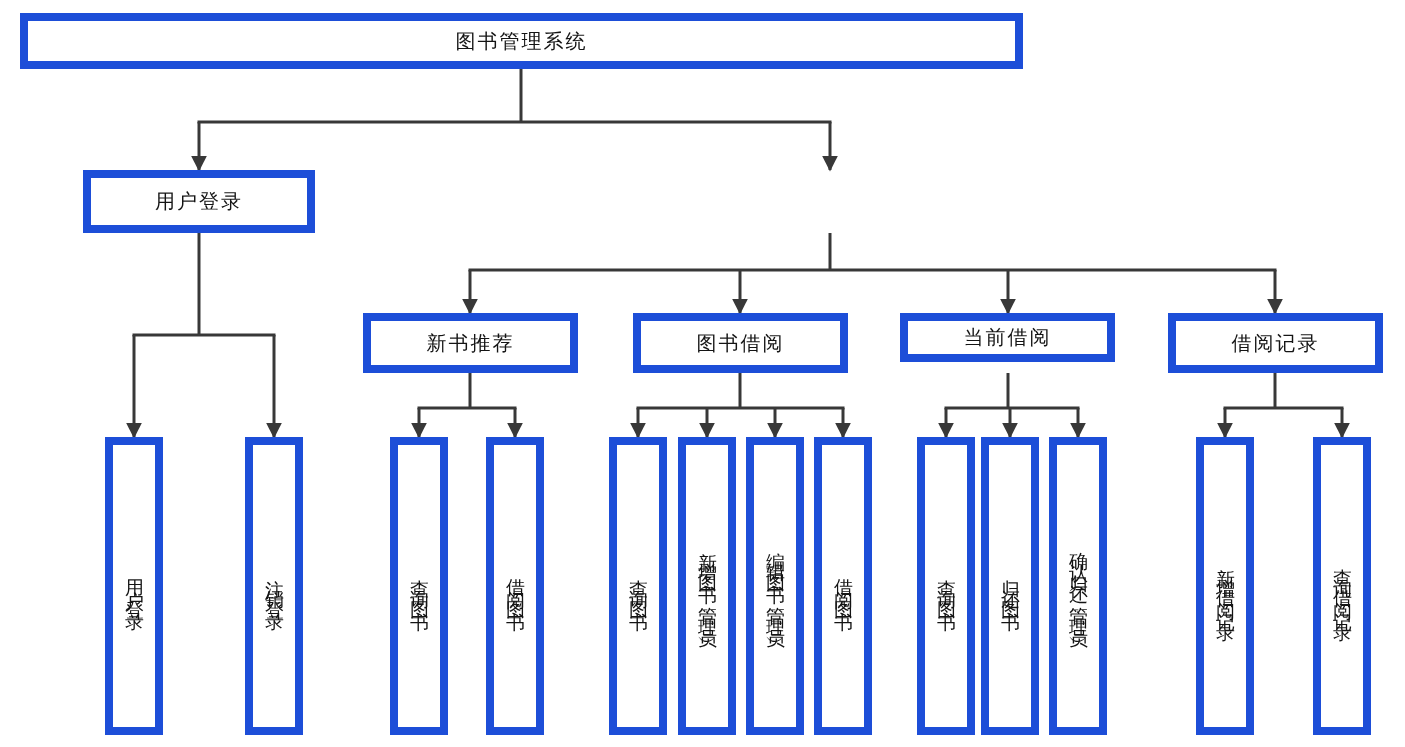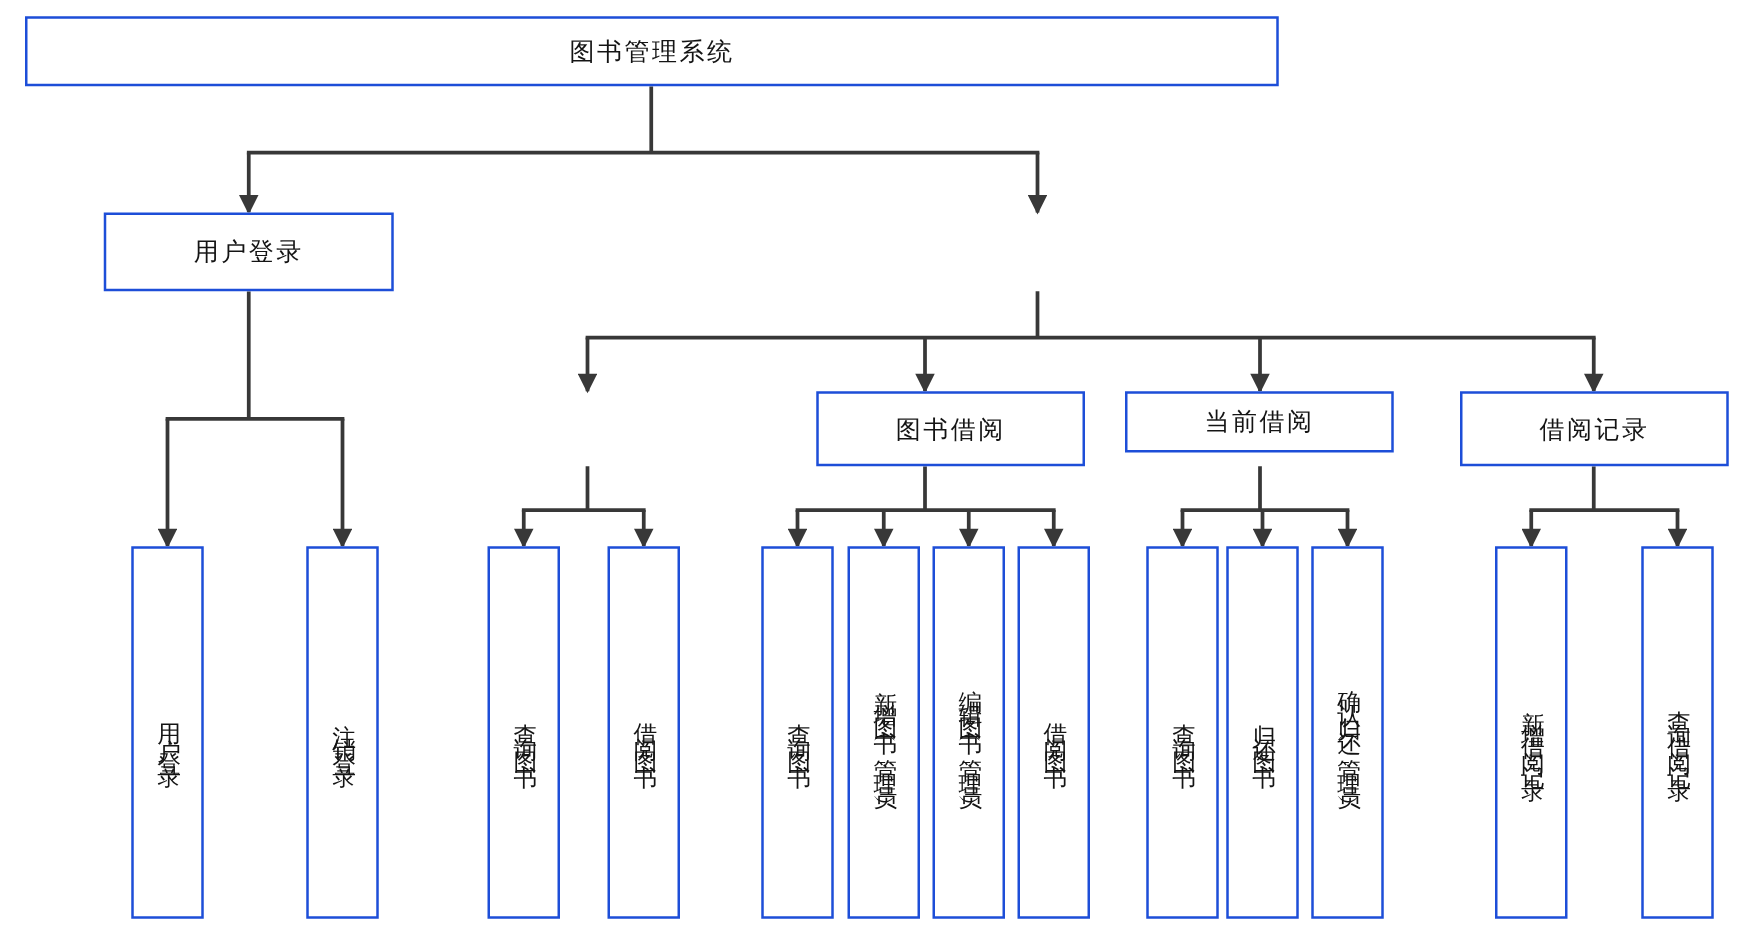--- a/index.html
+++ b/index.html
@@ -9,42 +9,42 @@
     position: relative;
     width: 1405px;
     height: 747px;
     background: #ffffff;
     overflow: hidden;
   }
   svg.wires { position: absolute; left: 0; top: 0; z-index: 1; }
   .node {
     position: absolute;
     background: #ffffff;
-    border: 2px solid #1d4ed8;
+    border: 8px solid #1d4ed8;
     display: flex;
     align-items: center;
     justify-content: center;
     z-index: 2;
     color: #141414;
   }
   .hbox { font-size: 20px; letter-spacing: 2px; }
   .vbox .vtext {
     writing-mode: vertical-rl;
     text-orientation: mixed;
     font-size: 19px;
     letter-spacing: 11px;
     line-height: 1.2;
     white-space: nowrap;
   }
   
   #n-root            { left: 20px;   top: 13px;  width: 1003px; height: 56px; }
   #n-user-login      { left: 83px;   top: 170px; width: 232px;  height: 63px; }
   #n-book-management { left: 712px;  top: 170px; width: 235px;  height: 63px; }
   #n-new-book-rec    { left: 363px;  top: 313px; width: 215px;  height: 60px; }
-  #n-book-borrow     { left: 633px;  top: 313px; width: 215px;  height: 60px; margin-left: 20px; }
+  #n-book-borrow     { left: 633px;  top: 313px; width: 215px;  height: 60px; }
   #n-current-borrow  { left: 900px;  top: 313px; width: 215px;  height: 49px; }
   #n-borrow-records  { left: 1168px; top: 313px; width: 215px;  height: 60px; justify-content: center; }
   .leaf { top: 437px; width: 58px; height: 298px; }
   #l-user-login      { left: 105px; }
   #l-logout          { left: 245px; }
   #l-query-book-rec  { left: 390px; }
   #l-borrow-book-rec { left: 486px; }
   #l-query-book-bor  { left: 609px; }
   #l-add-book        { left: 678px; }
   #l-edit-book       { left: 746px; }
@@ -121,20 +121,23 @@
   </svg>
 
   <div class="node hbox" id="n-root">
     <span>图书管理系统</span>
   </div>
 
   <div class="node hbox" id="n-user-login">
     <span>用户登录</span>
   </div>
 
+  <div class="node hbox" id="n-new-book-rec">
+    <span>新书推荐</span>
+  </div>
   <div class="node hbox" id="n-book-borrow">
     <span>图书借阅</span>
   </div>
   <div class="node hbox" id="n-current-borrow">
     <span>当前借阅</span>
   </div>
   <div class="node hbox" id="n-borrow-records">
     <span>借阅记录</span>
   </div>
 

